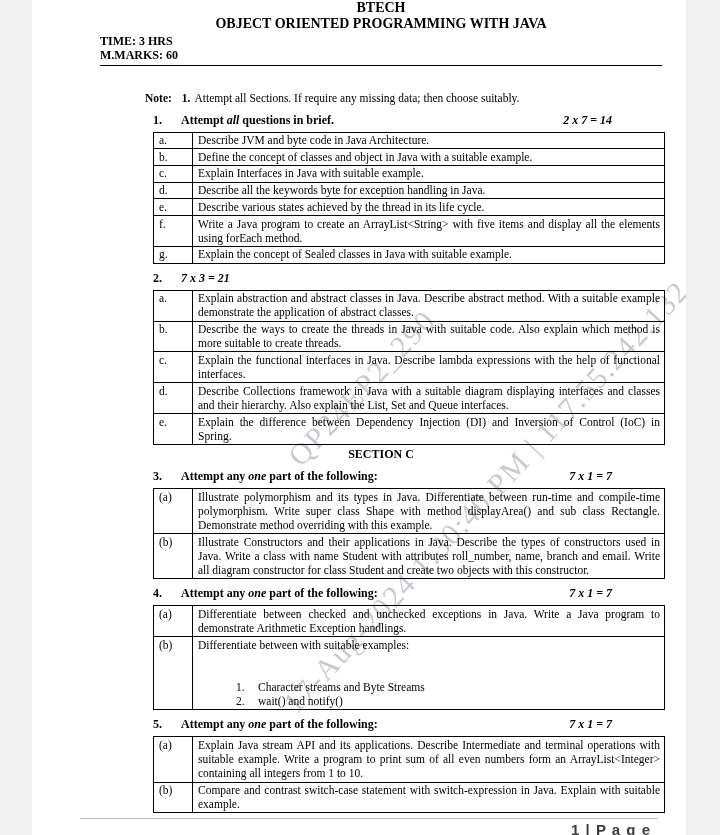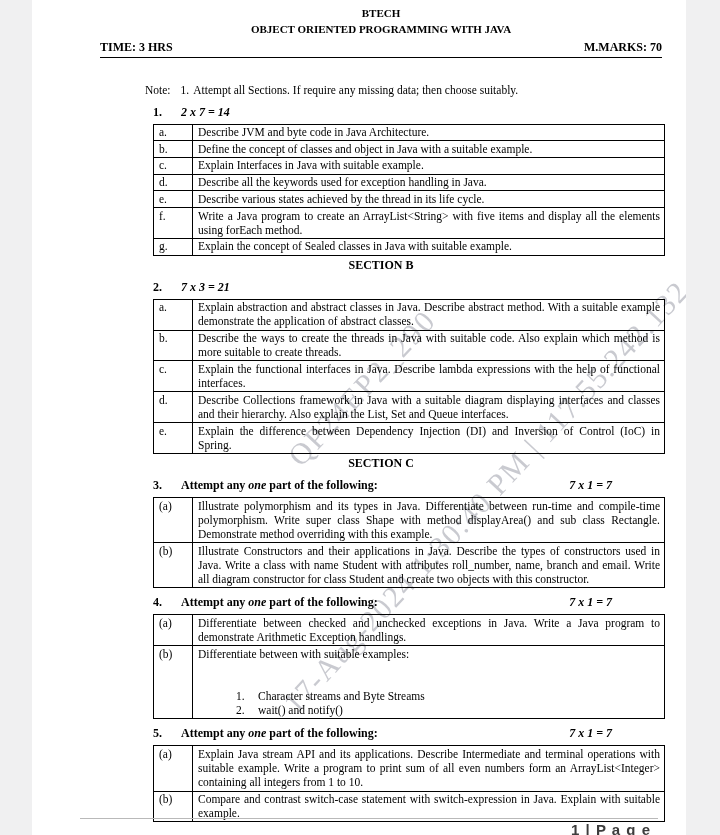--- a/index.html
+++ b/index.html
@@ -32,30 +32,30 @@
   .wm2{
     left:454px;top:497px;
     font-size:30px;letter-spacing:1.5px;
     transform:translate(-50%,-50%) rotate(-47deg);
   }
   .content{
     position:relative;z-index:1;
     margin-left:68px;
     width:562px;
   }
-  .hdr{padding-top:6px;text-align:center;font-weight:bold;font-size:11px;}
+  .hdr{padding-top:0;text-align:center;font-weight:bold;font-size:14px;}
   .hline{line-height:15.5px;}
   .time-marks{
     display:flex;justify-content:space-between;
     font-weight:bold;font-size:12px;
-    margin-top:3px;line-height:14px;
+    margin-top:3px;line-height:14px;flex-direction:column;
   }
   .rule{border-bottom:1.6px solid #000;margin-top:3px;}
   .note{margin-top:25px;margin-left:45px;font-size:11.5px;line-height:14.5px;}
-  .b{font-weight:normal;}
+  .b{font-weight:bold;}
   .note-num{margin-left:10px;margin-right:4px;}
   .sec-title{text-align:center;font-weight:bold;font-size:12px;margin-top:2px;line-height:15px;}
   .qline{
     display:flex;margin-left:53px;margin-top:7px;
     font-size:12px;font-weight:bold;line-height:15px;
   }
   .qnum{width:28px;flex:none;}
   .qtext{flex:1;}
   .qtext .i{font-style:italic;}
   .qmarks{margin-right:50px;flex:none;font-style:italic;}
@@ -93,66 +93,66 @@
   <div class="watermark wm2">17-Aug-2024 1:30:40 PM | 117.55.242.132</div>
 
   <div class="content">
 
     <div class="hdr">
       <div class="hline">BTECH</div>
       <div class="hline">OBJECT ORIENTED PROGRAMMING WITH JAVA</div>
     </div>
     <div class="time-marks">
       <span>TIME: 3 HRS</span>
-      <span>M.MARKS: 70</span>
+      <span>M.MARKS: 60</span>
     </div>
     <div class="rule"></div>
 
     <div class="note">
       <span class="b">Note:</span><span class="b note-num">1.</span><span>Attempt all Sections. If require any missing data; then choose suitably.</span>
     </div>
 
     <div class="qline">
       <span class="qnum">1.</span>
+      <span class="qtext"><span>Attempt </span><span class="i">all</span><span> questions in brief.</span></span>
       <span class="qmarks">2 x 7 = 14</span>
     </div>
     <table class="qtable">
       <tbody>
           <tr>
         <td class="lbl">a.</td>
         <td class="txt">Describe JVM and byte code in Java Architecture.</td>
       </tr>
       <tr>
         <td class="lbl">b.</td>
         <td class="txt">Define the concept of classes and object in Java with a suitable example.</td>
       </tr>
       <tr>
         <td class="lbl">c.</td>
         <td class="txt">Explain Interfaces in Java with suitable example.</td>
       </tr>
       <tr>
         <td class="lbl">d.</td>
-        <td class="txt">Describe all the keywords used for exception handling in Java.</td>
+        <td class="txt">Describe all the keywords byte for exception handling in Java.</td>
       </tr>
       <tr>
         <td class="lbl">e.</td>
         <td class="txt">Describe various states achieved by the thread in its life cycle.</td>
       </tr>
       <tr>
         <td class="lbl">f.</td>
         <td class="txt">Write a Java program to create an ArrayList&lt;String&gt; with five items and display all the elements using forEach method.</td>
       </tr>
       <tr>
         <td class="lbl">g.</td>
         <td class="txt">Explain the concept of Sealed classes in Java with suitable example.</td>
       </tr>
     </tbody>
       </table>
 
-    <div class="sec-title">SECTION B</div>
     <div class="qline">
       <span class="qnum">2.</span>
       <span class="qmarks">7 x 3 = 21</span>
     </div>
     <table class="qtable">
       <tbody>
           <tr>
         <td class="lbl">a.</td>
         <td class="txt">Explain abstraction and abstract classes in Java. Describe abstract method. With a suitable example demonstrate the application of abstract classes.</td>
       </tr>

